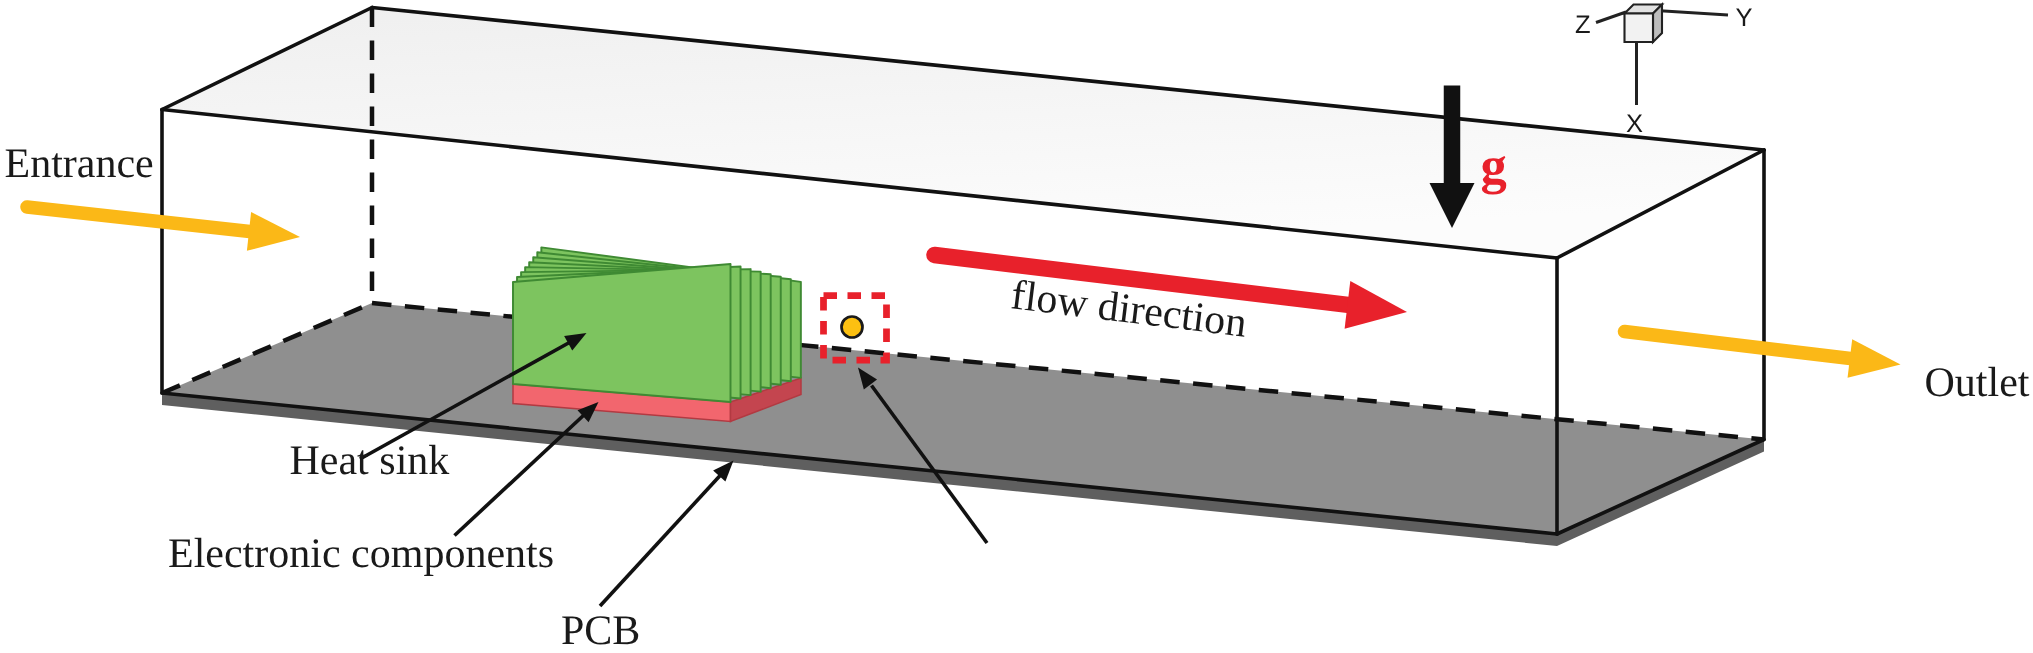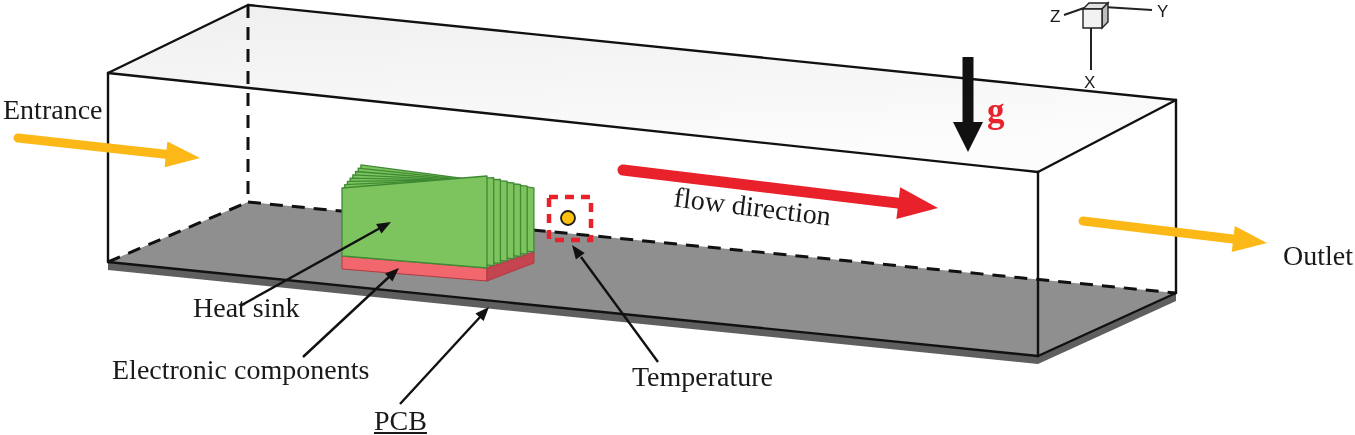--- a/index.html
+++ b/index.html
@@ -158,23 +158,22 @@
   <div class="lbl" style="left:1283px;top:241px;">Outlet</div>
 
   <div class="lbl flow-lbl">flow direction</div>
 
   <div class="lbl g-lbl">g</div>
 
   <div class="lbl" style="left:149px;top:293px;margin-left:44px;">Heat sink</div>
 
   <div class="lbl" style="left:112px;top:355px;text-align:center;">Electronic components</div>
 
-  <div class="lbl" style="left:374px;top:406px;text-decoration:underline;">PCB</div>
+  <div class="lbl" style="left:374px;top:406px;">PCB</div>
 
   <div class="lbl temp-lbl">
-    <span>Temperature</span>
   </div>
 
   <div class="axis-lbl" style="left:1050px;top:8px;">Z</div>
   <div class="axis-lbl" style="left:1157px;top:3px;">Y</div>
   <div class="axis-lbl" style="left:1084px;top:74px;">X</div>
 
 </div>
 
 </body></html>

